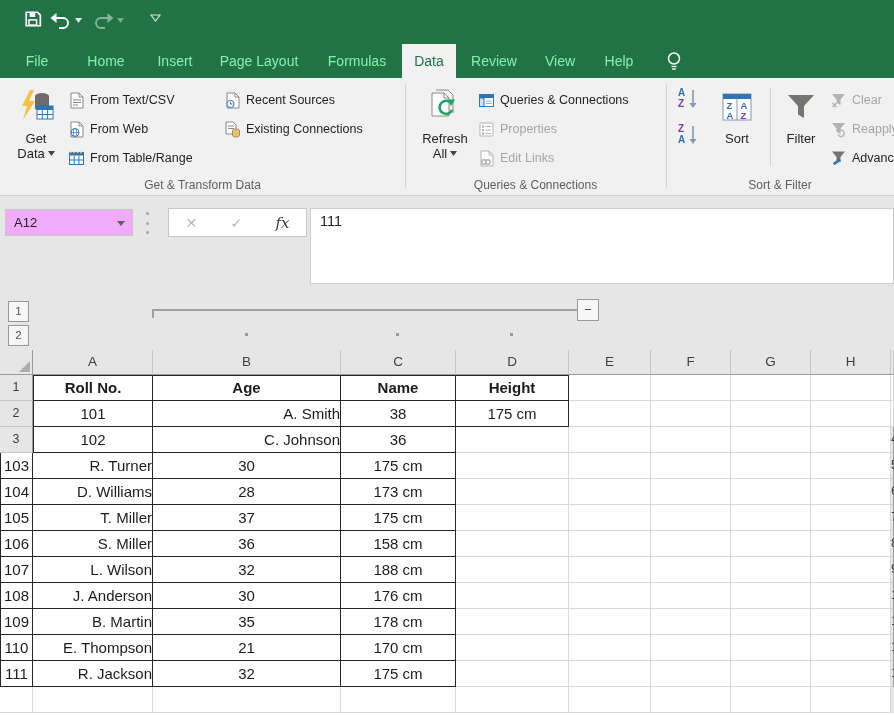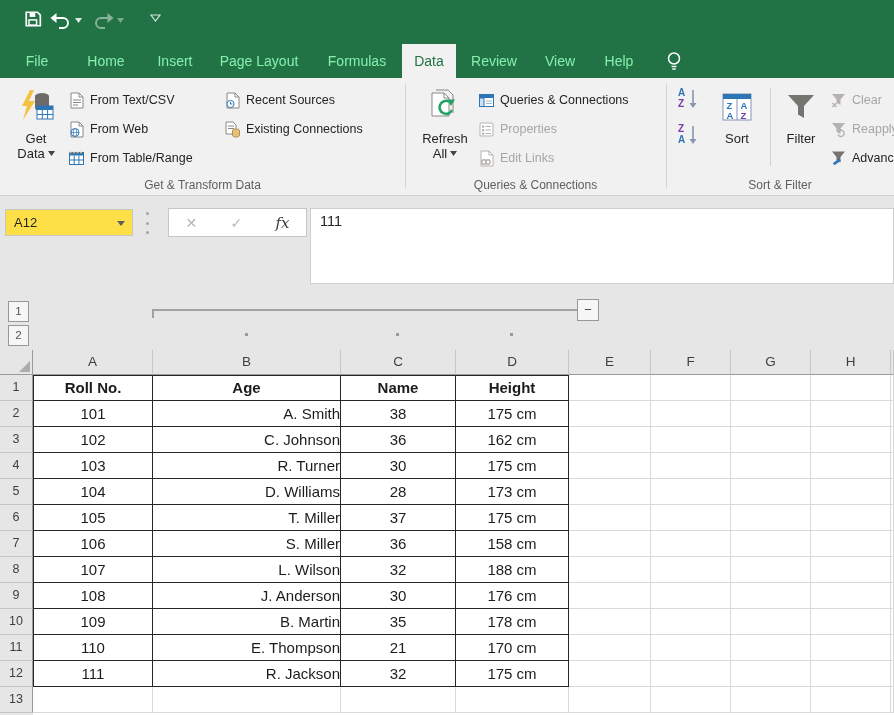--- a/index.html
+++ b/index.html
@@ -31,21 +31,21 @@
   .big-btn .l2 { line-height:15px; display:flex; align-items:center; gap:3px; justify-content:center; }
   .rib-item { position:absolute; height:24px; display:flex; align-items:center; gap:5px;
               font-size:12.5px; color:#252423; white-space:nowrap; cursor:default; }
   .rib-item.disabled { color:#a8a6a4; }
   .icon16 { width:17px; height:17px; flex:none; }
   .caret { width:7px; height:5px; }
   .minidiv { position:absolute; width:1px; background:#d5d3d1; }
 
   
   #formula-strip { left:0; top:196px; width:894px; height:94px; background:#e7e6e6; }
-  #name-box { position:absolute; left:5px; top:13px; width:128px; height:27px; background:#fde047;
+  #name-box { position:absolute; left:5px; top:13px; width:128px; height:27px; background:#f0abfc;
               border:1px solid #c8c6c4; font-size:13px; color:#252423; line-height:25px;
               padding-left:8px; }
   #name-box .nb-caret { position:absolute; right:7px; top:11px; }
   #fm-dots { position:absolute; left:146px; top:16px; width:4px; height:22px;
              display:flex; flex-direction:column; justify-content:space-between; }
   #fm-dots i { width:3px; height:3px; background:#a6a4a2; border-radius:50%; }
   #fx-box { position:absolute; left:168px; top:12px; width:139px; height:29px; background:#fff;
             border:1px solid #c8c6c4; display:flex; align-items:center; justify-content:space-around; }
   .fx-cancel,.fx-enter { color:#b8b6b4; font-size:14px; }
   .fx-fx { font-family:"DejaVu Serif", serif; font-style:italic; font-size:15px; color:#3b3a39; }
@@ -391,21 +391,20 @@
     <div class="cell tbl">175 cm</div>
     <div class="cell"></div>
     <div class="cell"></div>
     <div class="cell"></div>
     <div class="cell"></div>
     <div class="cell"></div>
     <div class="rowhdr">3</div>
     <div class="cell tbl tbl-left">102</div>
     <div class="cell tbl left">C. Johnson</div>
     <div class="cell tbl">36</div>
-    <div class="cell tbl">162 cm</div>
     <div class="cell"></div>
     <div class="cell"></div>
     <div class="cell"></div>
     <div class="cell"></div>
     <div class="cell"></div>
     <div class="rowhdr">4</div>
     <div class="cell tbl tbl-left">103</div>
     <div class="cell tbl left">R. Turner</div>
     <div class="cell tbl">30</div>
     <div class="cell tbl">175 cm</div>

